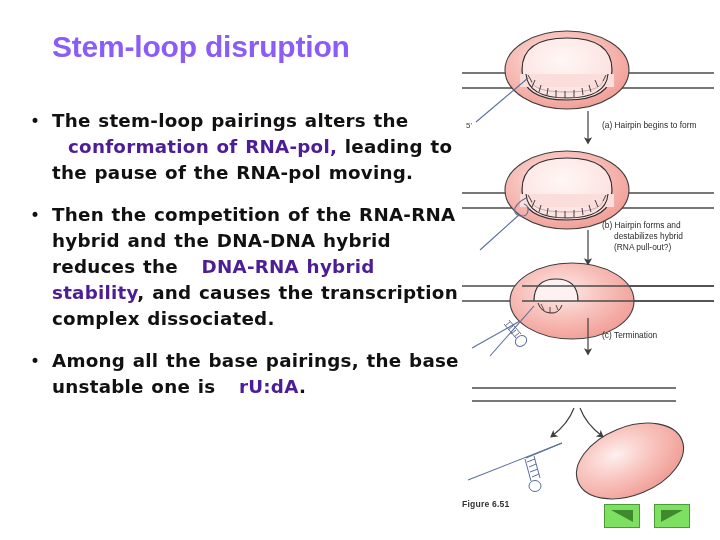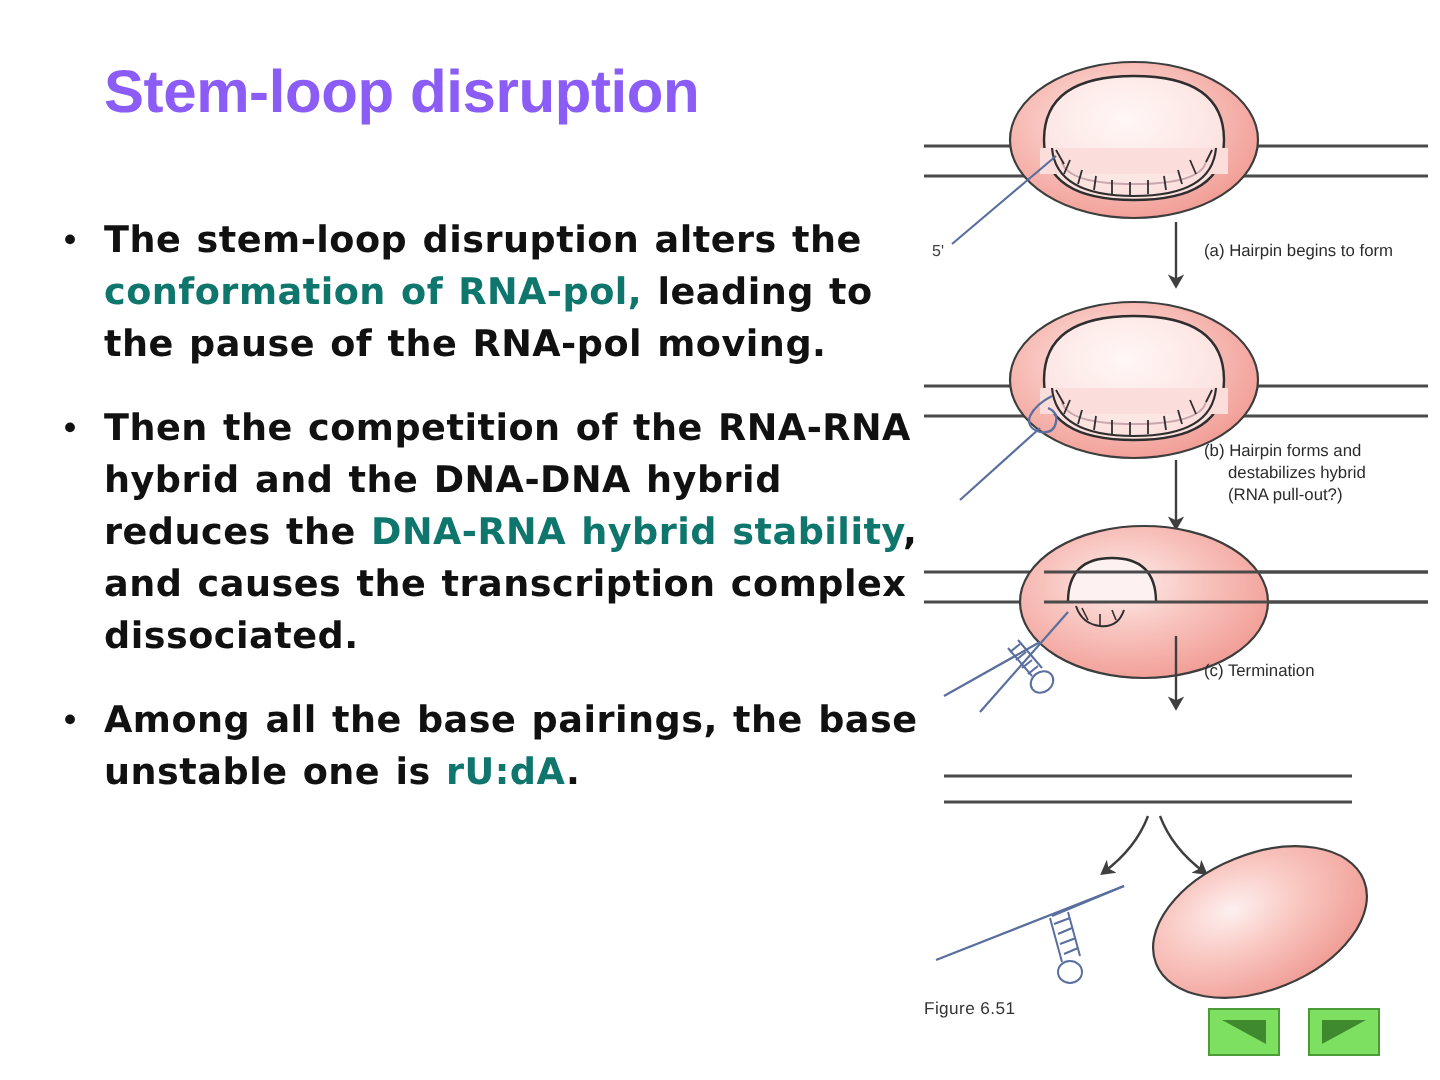--- a/index.html
+++ b/index.html
@@ -53,38 +53,38 @@
   .bullet-text {
     flex: 1 1 auto;
     font-family: "DejaVu Sans", sans-serif;
     font-size: 18.3px;
     font-weight: bold;
     line-height: 26px;
     color: #111111;
     letter-spacing: 0.25px;
     word-spacing: 1px;
   }
-  .hl { color: #0f766e; }
+  .hl { color: #4c1d95; margin-left: 16px; }
 
   
   #figure-panel {
     position: absolute;
     left: 462px;
     top: 18px;
     width: 252px;
     height: 500px;
   }
   #figure-svg { display: block; }
   #figure-caption {
     position: absolute;
     left: 0px;
     top: 481px;
     font-family: "Liberation Sans", sans-serif;
     font-size: 8.6px;
-    font-weight: normal;
+    font-weight: bold;
     color: #333333;
     letter-spacing: 0.2px;
   }
 
   
   #nav-buttons {
     position: absolute;
     left: 604px;
     top: 504px;
     display: flex;
@@ -105,21 +105,21 @@
 </head>
 <body>
 
 <div id="slide-title">Stem-loop disruption</div>
 
 <div id="bullet-list">
 
   <div class="bullet-row">
     <div class="bullet-marker">•</div>
     <div class="bullet-text">
-      <span>The stem-loop disruption alters the </span><span class="hl">conformation of RNA-pol,</span><span> leading to the pause of the RNA-pol moving.</span>
+      <span>The stem-loop pairings alters the </span><span class="hl">conformation of RNA-pol,</span><span> leading to the pause of the RNA-pol moving.</span>
     </div>
   </div>
 
   <div class="bullet-row">
     <div class="bullet-marker">•</div>
     <div class="bullet-text">
       <span>Then the competition of the RNA-RNA hybrid and the DNA-DNA hybrid reduces the </span><span class="hl">DNA-RNA hybrid stability</span><span>, and causes the transcription complex dissociated.</span>
     </div>
   </div>
 

